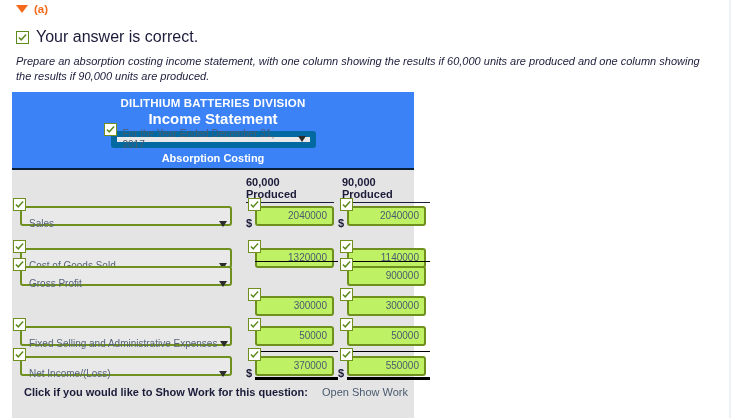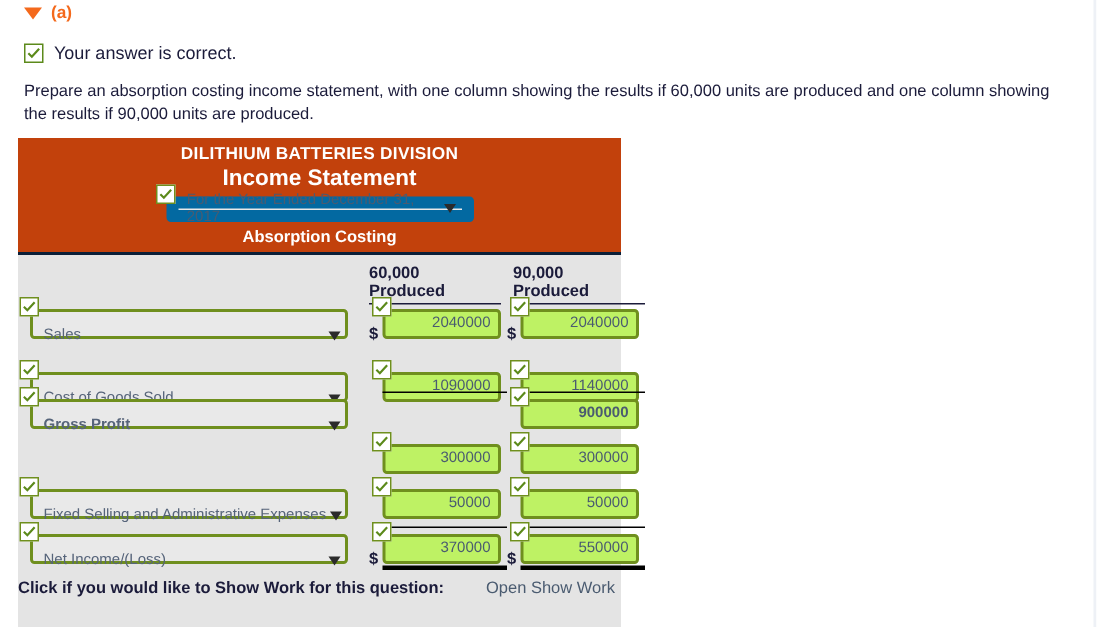--- a/index.html
+++ b/index.html
@@ -28,43 +28,43 @@
     width: 0; height: 0;
     border-left: 6px solid transparent;
     border-right: 6px solid transparent;
     border-top: 8px solid #f4691c;
   }
 
   
   .correct-row {
     position: absolute; left: 16px; top: 28px;
     display: flex; align-items: center; gap: 7px;
-    font-size: 12px; color: #1b1b3a;
+    font-size: 16px; color: #1b1b3a;
   }
   .chk-box {
     width: 13px; height: 13px;
     border: 1.5px solid #5c8a1b; background: #fff;
     display: flex; align-items: center; justify-content: center;
     line-height: 1;
   }
   .chk-box svg { display: block; }
 
   
   .prompt {
     position: absolute; left: 16px; top: 54px; width: 700px;
-    font-size: 11px; line-height: 15px; color: #1b1b3a;
+    font-size: 11px; line-height: 15px; color: #1b1b3a; font-style: italic;
   }
 
   
   .stmt {
     position: absolute; left: 12px; top: 92px;
     width: 402px;
   }
   .stmt-head {
-    background: #c2410c; color: #ffffff;
+    background: #3b82f6; color: #ffffff;
     padding: 5px 0 4px 0; text-align: center;
     border-bottom: 2px solid #0a1f38;
     position: relative;
   }
   .stmt-title {
     font-weight: bold; font-size: 11.5px; letter-spacing: .2px;
   }
   .stmt-sub {
     font-weight: bold; font-size: 15px; margin-top: 1px;
   }
@@ -72,21 +72,21 @@
     font-weight: bold; font-size: 11px; margin-top: 3px;
   }
 
   .date-wrap {
     position: relative; display: inline-block;
     margin: 3px 0 1px 0;
   }
   .date-sel {
     width: 205px; height: 17px;
     background: #e9e9e9;
-    border: 8px solid #0369a1; border-radius: 3px;
+    border: 6px solid #0369a1; border-radius: 3px;
     display: flex; align-items: center;
     padding: 0 4px 0 6px;
     font-size: 10px; color: #4a5b70;
     position: relative;
   }
   .date-sel .cap { flex: 1; text-align: left; }
   .badge {
     position: absolute; left: -7px; top: -8px;
     width: 13px; height: 13px;
     background: #ffffff; border: 1.5px solid #6f8f1e;
@@ -155,22 +155,22 @@
   .rule {
     position: absolute; height: 0;
     border-top: 1.5px solid #000;
   }
   .rule.c1 { left: 243px; width: 83px; }
   .rule.c2 { left: 335px; width: 83px; }
   .rule.thick { border-top: 3px solid #000; }
 
   
   .footer {
-    position: absolute; left: 12px; top: 386px;
-    display: flex; align-items: baseline; gap: 28px;
+    position: absolute; left: 24px; top: 386px;
+    display: flex; align-items: baseline; gap: 14px;
   }
   .footer .lbl { font-weight: bold; font-size: 11px; color: #1b1b3a; }
   .footer .lnk { font-size: 11px; color: #4a5b70; cursor: pointer; }
 </style>
 </head>
 <body>
 
 <div class="page-edge"></div>
 
 <div class="part-head">
@@ -262,34 +262,34 @@
               <span class="cap">Cost of Goods Sold</span>
               <span class="caret"></span>
             </div>
           </div>
           <div class="amt-wrap c1">
             <span class="badge">
               <svg width="9" height="9" viewBox="0 0 10 10">
                 <path d="M1 5 L3.6 7.6 L9 1.6" stroke="#5c8a1b" stroke-width="1.6" fill="none"></path>
               </svg>
             </span>
-            <div class="amt">1090000</div>
+            <div class="amt">1320000</div>
           </div>
           <div class="amt-wrap c2">
             <span class="badge">
               <svg width="9" height="9" viewBox="0 0 10 10">
                 <path d="M1 5 L3.6 7.6 L9 1.6" stroke="#5c8a1b" stroke-width="1.6" fill="none"></path>
               </svg>
             </span>
             <div class="amt">1140000</div>
           </div>
         </div>
         <div class="rule c1" style="top: 57px;"></div>
         <div class="rule c2" style="top: 57px;"></div>
-        <div class="row" style="top: 62px; font-weight: bold;">
+        <div class="row" style="top: 62px;">
           <div class="acct-wrap">
             <span class="badge">
               <svg width="9" height="9" viewBox="0 0 10 10">
                 <path d="M1 5 L3.6 7.6 L9 1.6" stroke="#5c8a1b" stroke-width="1.6" fill="none"></path>
               </svg>
             </span>
             <div class="acct">
               <span class="cap">Gross Profit</span>
               <span class="caret"></span>
             </div>

